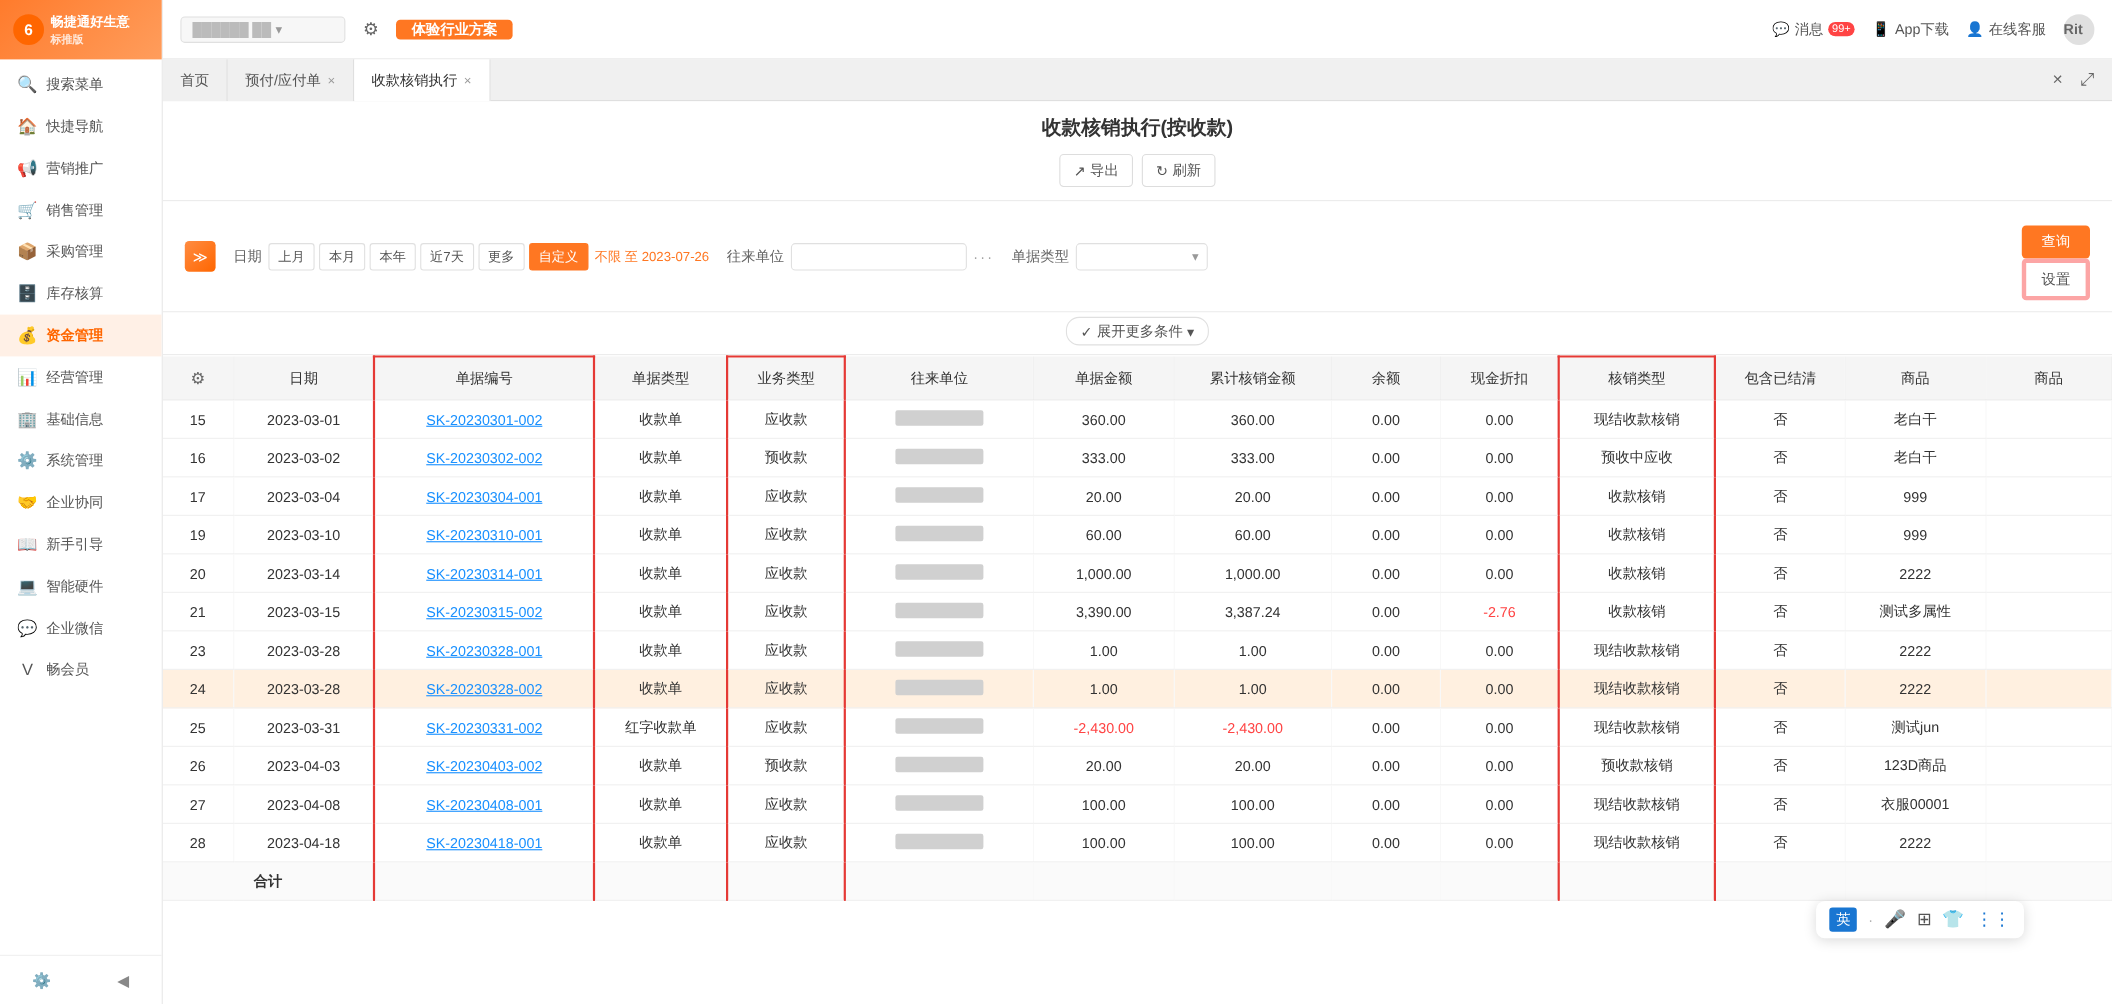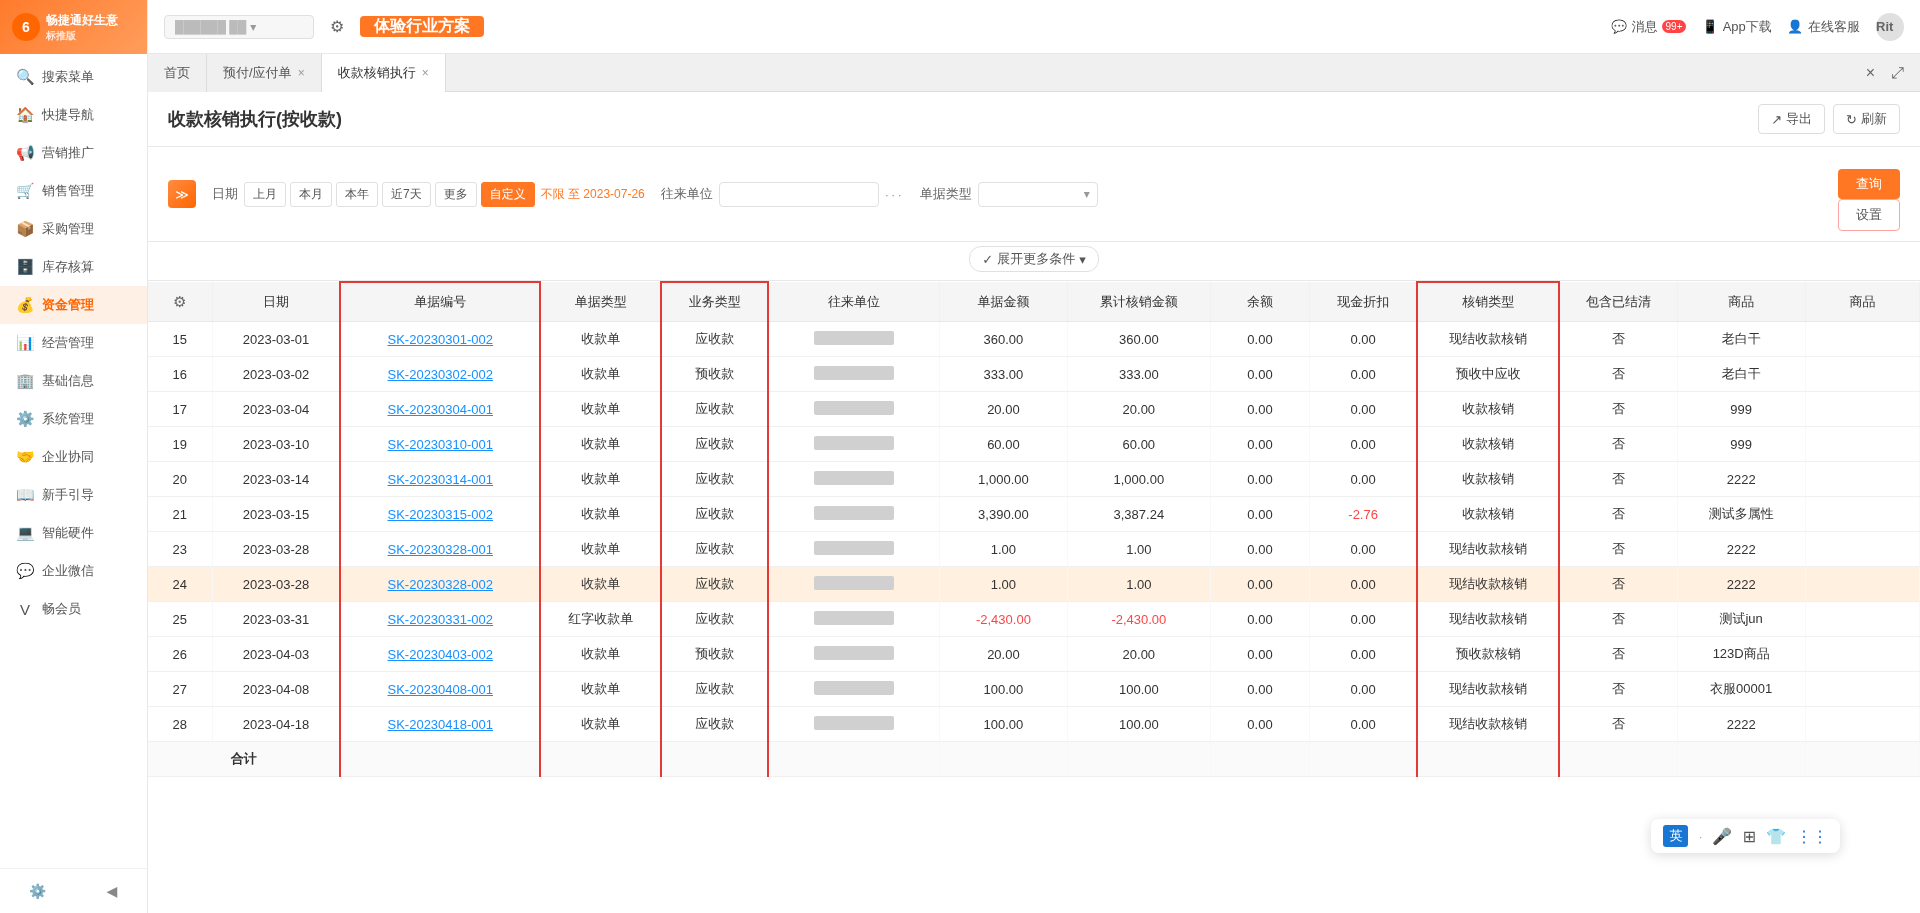--- a/index.html
+++ b/index.html
@@ -63,21 +63,21 @@
     .topbar-select-wrap {
       display: flex; align-items: center; gap: 4px;
       border: 1px solid #e0e0e0; border-radius: 4px;
       padding: 4px 10px; background: #f7f7f7; cursor: pointer;
       min-width: 150px;
     }
     .topbar-select-wrap span { color: #999; font-size: 12px; }
     .topbar-btn-orange {
       background: #ff7722; color: white; border: none;
       padding: 0 14px; border-radius: 4px; cursor: pointer;
-      font-size: 16px; font-weight: bold;
+      font-size: 13px; font-weight: bold;
     }
     .topbar-gear { font-size: 16px; color: #666; cursor: pointer; padding: 4px; }
     .topbar-spacer { flex: 1; }
     .topbar-actions { display: flex; align-items: center; gap: 16px; color: #555; font-size: 13px; }
     .topbar-actions .action-item { display: flex; align-items: center; gap: 4px; cursor: pointer; }
     .notif-badge {
       background: #ff4444; color: white; font-size: 10px;
       border-radius: 10px; padding: 1px 4px; min-width: 16px; text-align: center;
     }
     .avatar-placeholder { width: 28px; height: 28px; border-radius: 50%; background: #ddd; }
@@ -103,21 +103,21 @@
     .tabs-controls span { cursor: pointer; color: #666; font-size: 16px; padding: 2px 6px; }
 
     
     .page-content { flex: 1; overflow: hidden; display: flex; flex-direction: column; padding: 0; background: #f5f5f5; }
 
     
     .page-header {
       background: #fff;
       padding: 12px 20px 0;
       border-bottom: 1px solid #e8e8e8;
-      display: flex; align-items: center; justify-content: space-between;
+      display: flex; align-items: center; justify-content: space-between; flex-direction: column;
     }
     .page-title { font-size: 18px; font-weight: bold; color: #333; padding-bottom: 12px; }
     .page-header-actions { display: flex; gap: 8px; padding-bottom: 12px; }
     .btn-ghost {
       border: 1px solid #ddd; background: white; padding: 5px 12px;
       border-radius: 4px; cursor: pointer; color: #555; font-size: 13px;
       display: flex; align-items: center; gap: 4px;
     }
 
     
@@ -159,21 +159,21 @@
     .filter-select-wrap { position: relative; display: inline-block; }
     .filter-select-wrap::after {
       content: '▾'; position: absolute; right: 8px; top: 50%; transform: translateY(-50%);
       color: #999; pointer-events: none; font-size: 12px;
     }
     .btn-query {
       background: #ff7722; color: white; border: none;
       padding: 6px 18px; border-radius: 4px; cursor: pointer; font-size: 13px;
     }
     .btn-setting {
-      background: white; color: #555; border: 1px solid #fca5a5;
+      background: white; color: #555; border: 4px solid #fca5a5;
       padding: 6px 2px; border-radius: 4px; cursor: pointer; font-size: 13px;
     }
     .expand-btn {
       display: flex; align-items: center; gap: 4px; cursor: pointer;
       color: #555; font-size: 13px; padding: 3px 12px;
       border: 1px solid #e0e0e0; border-radius: 12px; background: white;
     }
 
     
     .table-wrap {

